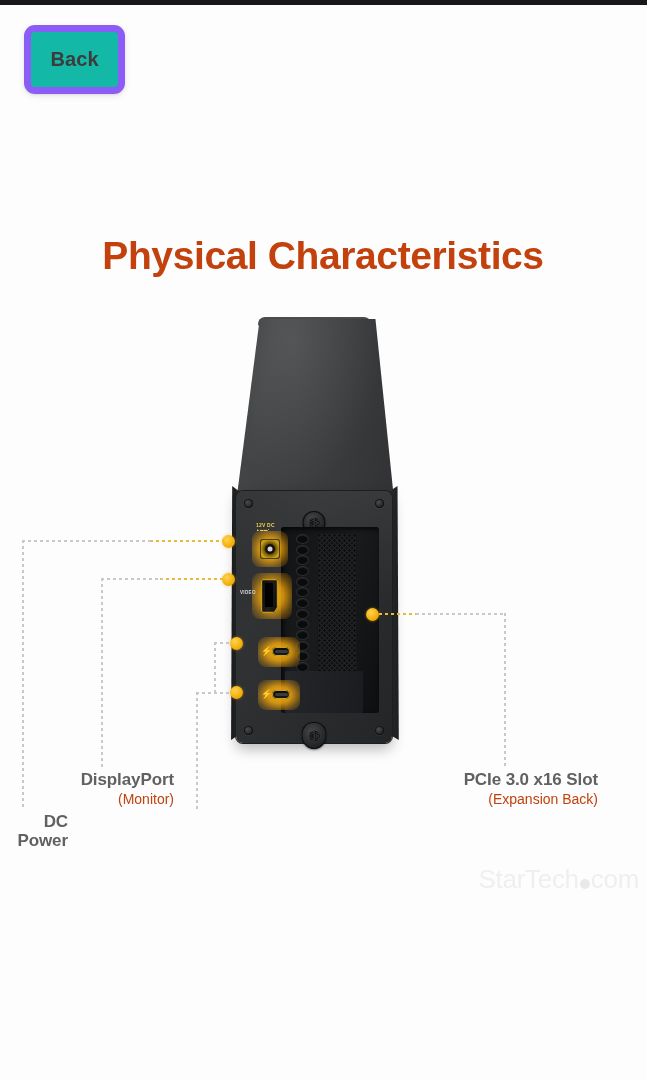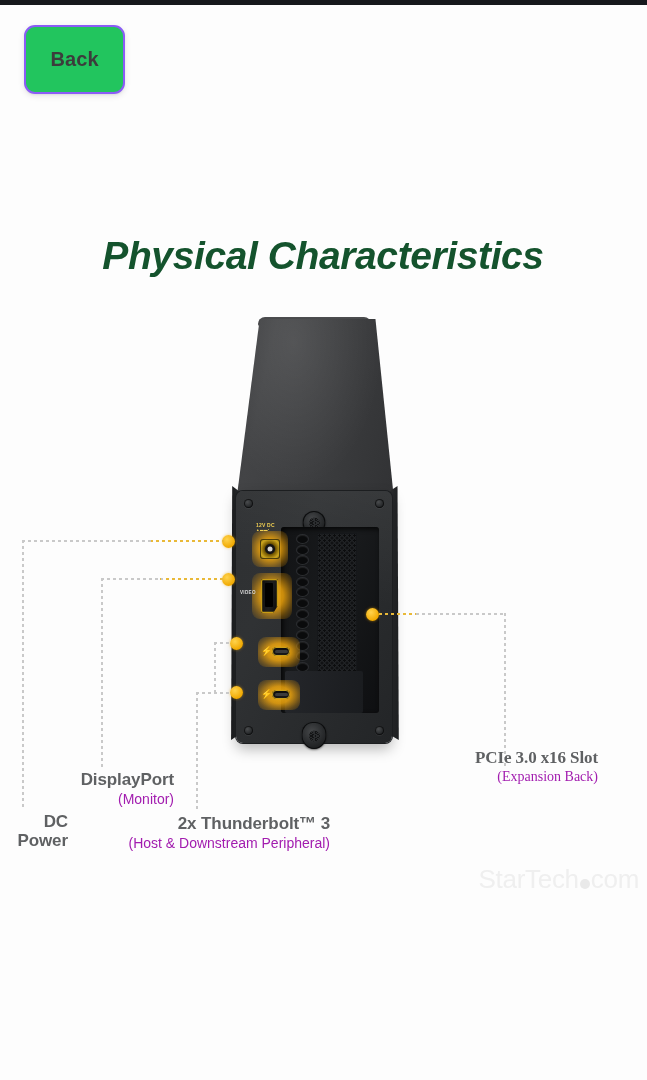--- a/index.html
+++ b/index.html
@@ -20,44 +20,43 @@
   .topbar{
     position:absolute; left:0; top:0;
     width:647px; height:5px;
     background:#16181c;
   }
 
   
   .back-btn{
     position:absolute; left:24px; top:25px;
     width:101px; height:69px;
-    background:#22c55e;
-    border:2px solid #8b5cf6;
+    background:#14b8a6;
+    border:7px solid #8b5cf6;
     border-radius:11px;
     box-shadow:0 2px 6px rgba(0,0,0,.10), 0 1px 2px rgba(0,0,0,.06);
     display:flex; align-items:center; justify-content:center;
     cursor:pointer;
   }
   .back-btn span{
     font-size:20px;
     font-weight:700;
     color:#3c3c3c;
     letter-spacing:.1px;
   }
 
   
   .title{
     position:absolute; left:0; top:234px; width:646px;
     text-align:center;
     font-size:39px;
     font-weight:700;
-    color:#14532d;
+    color:#c2410c;
     letter-spacing:-0.4px;
     white-space:nowrap;
-    font-style:italic;
   }
 
   
   .stage{
     position:absolute;
     left:0; top:300px;
     width:647px; height:480px;
   }
 
   
@@ -312,30 +311,30 @@
   .cap{
     position:absolute;
     text-align:right;
     white-space:nowrap;
   }
   .cap .main{
     font-size:17px; font-weight:700; color:#5f6163;
     letter-spacing:-.1px;
   }
   .cap .sub{
-    font-size:14px; font-weight:400; color:#a21caf;
+    font-size:14px; font-weight:400; color:#c2410c;
     margin-top:1px;
   }
   .cap.two-line .main{ line-height:19px; }
 
   
   .cap-dc{ left:-18px; top:812px; width:86px; }
   .cap-dp{ left:44px;  top:770px; width:130px; }
   .cap-tb{ left:70px;  top:814px; width:260px; }
-  .cap-pcie{ left:412px; top:748px; width:186px;font-family:Liberation Serif, serif; }
+  .cap-pcie{ left:412px; top:770px; width:186px; }
 
   
   .watermark{
     position:absolute; right:8px; top:864px;
     font-size:26px; font-weight:400;
     color:#efefef;
     letter-spacing:-.3px;
     white-space:nowrap;
   }
   .watermark .wdot{
@@ -448,24 +447,20 @@
   <div class="cap cap-dc two-line">
     <div class="main">DC</div>
     <div class="main">Power</div>
   </div>
 
   <div class="cap cap-dp">
     <div class="main">DisplayPort</div>
     <div class="sub">(Monitor)</div>
   </div>
 
-  <div class="cap cap-tb">
-    <div class="main">2x Thunderbolt™ 3</div>
-    <div class="sub">(Host &amp; Downstream Peripheral)</div>
-  </div>
 
   <div class="cap cap-pcie">
     <div class="main">PCIe 3.0 x16 Slot</div>
     <div class="sub">(Expansion Back)</div>
   </div>
 
   <div class="watermark">
     <span>StarTech</span><span class="wdot"></span><span>com</span>
   </div>
 

